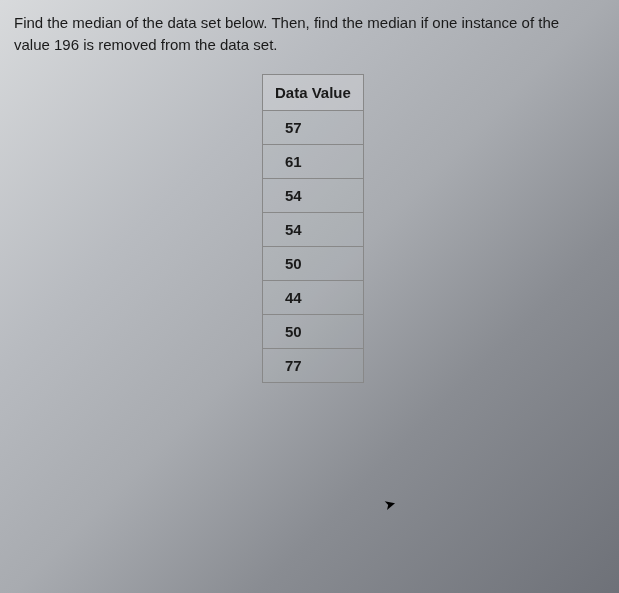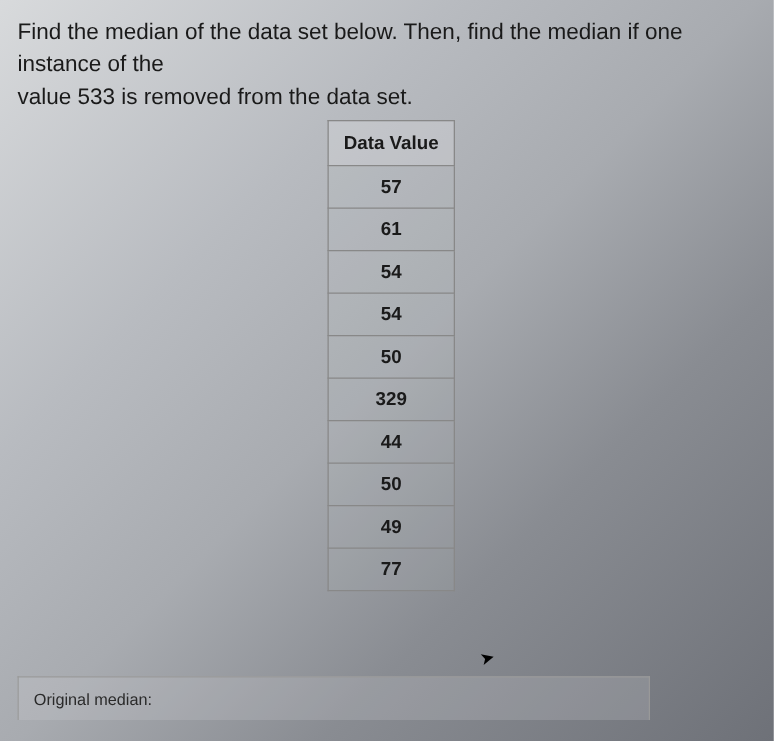--- a/index.html
+++ b/index.html
@@ -7,40 +7,40 @@
       padding: 12px 14px;
       font-family: Arial, Helvetica, sans-serif;
       background: linear-gradient(135deg, #d8dadc 0%, #b8bbc0 30%, #a8abb0 50%, #898c92 70%, #6e7178 100%);
       width: 619px;
       height: 593px;
       box-sizing: border-box;
       color: #2a2a2a;
       position: relative;
     }
     .question {
-      font-size: 18px;
+      font-size: 15px;
       line-height: 1.45;
-      margin-bottom: 6px;
+      margin-bottom: 18px;
       color: #1a1a1a;
       font-weight: 500;
     }
     .content {
       position: relative;
       height: 480px;
     }
     .data-table {
       position: absolute;
       left: 248px;
       top: 0;
       border-collapse: collapse;
       background: rgba(210,212,215,0.0);
     }
     .data-table th, .data-table td {
       border: 1px solid #888;
-      text-align: center;
+      text-align: left;
       font-size: 15px;
       color: #1a1a1a;
     }
     .data-table th {
       padding: 9px 12px;
       font-weight: 700;
       background: rgba(225,226,228,0.3);
     }
     .data-table td {
       padding: 8px 22px;
@@ -67,21 +67,21 @@
       font-size: 14px;
       color: #000;
       transform: rotate(-15deg);
     }
   </style>
 </head>
 <body>
 
 <div class="question">
   <span>Find the median of the data set below. Then, find the median if one instance of the</span><br>
-  <span>value 533 is removed from the data set.</span>
+  <span>value 196 is removed from the data set.</span>
 </div>
 
 <div class="content">
   <table class="data-table">
     <thead>
       <tr>
         <th>Data Value</th>
       </tr>
     </thead>
     <tbody>
@@ -94,35 +94,26 @@
       <tr>
           <td>54</td>
         </tr>
       <tr>
           <td>54</td>
         </tr>
       <tr>
           <td>50</td>
         </tr>
       <tr>
-          <td>329</td>
-        </tr>
-      <tr>
           <td>44</td>
         </tr>
       <tr>
           <td>50</td>
-        </tr>
-      <tr>
-          <td>49</td>
         </tr>
       <tr>
           <td>77</td>
         </tr>
     </tbody>
   </table>
 
   <span class="cursor">➤</span>
 
-  <div class="answer-box">
-    <span>Original median:</span>
-  </div>
 </div>
 
 </body></html>

